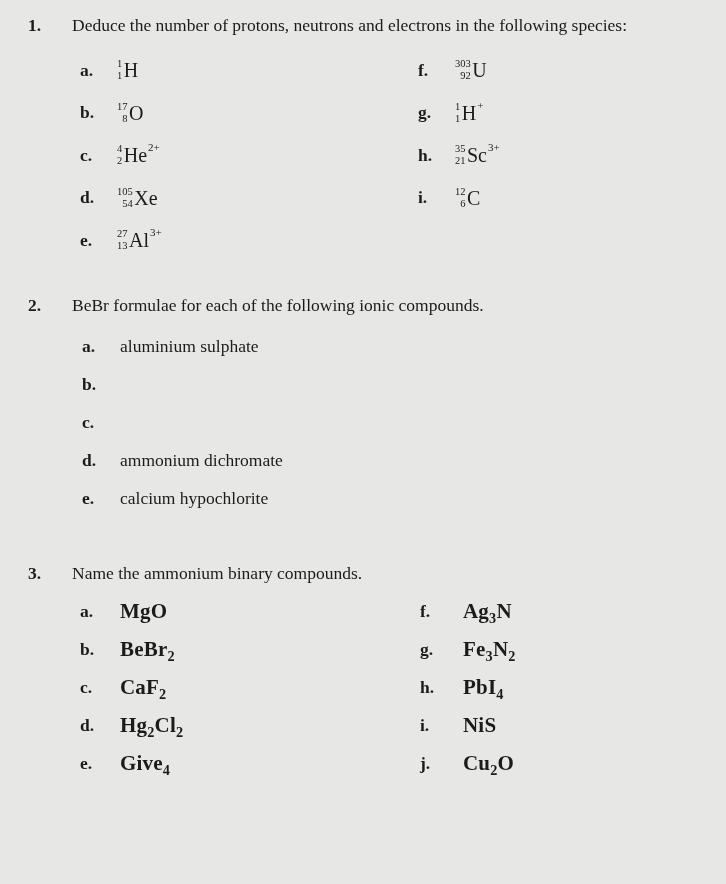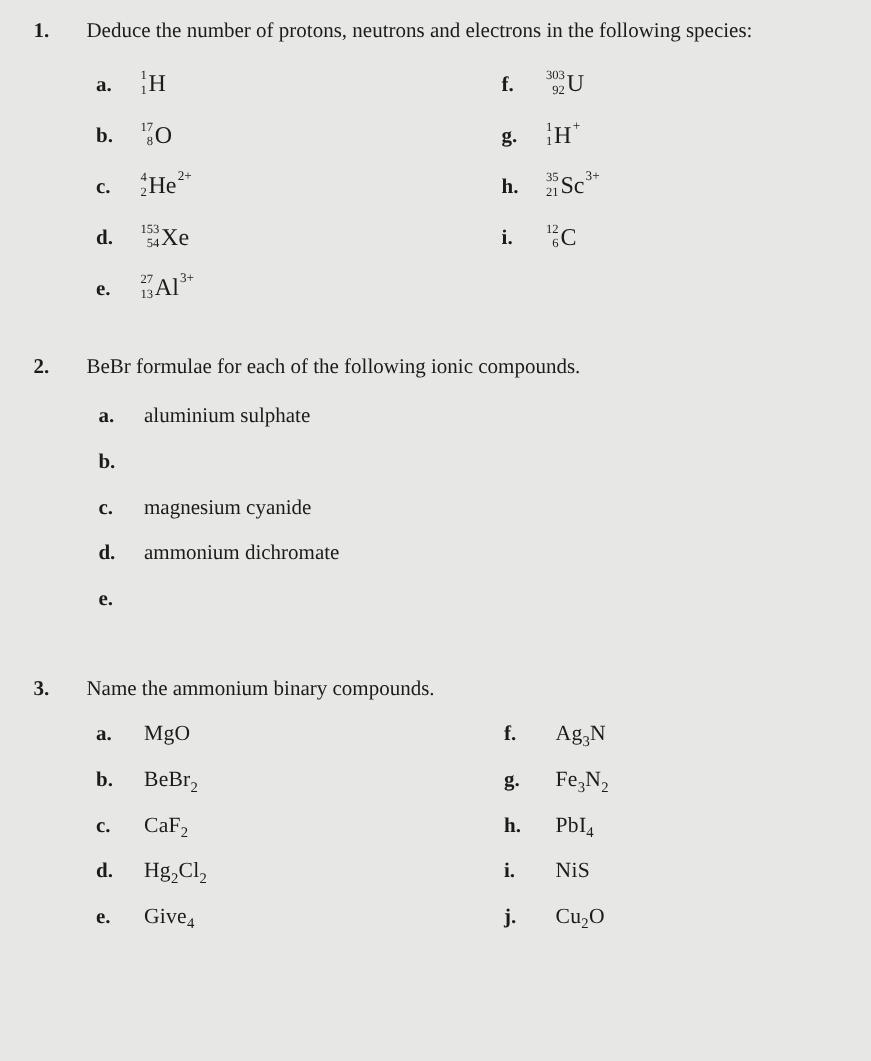--- a/index.html
+++ b/index.html
@@ -73,21 +73,21 @@
   }
   .q2-items .i-label { margin-left: 82px; width: 38px; }
 
   
   .q3-col { position: absolute; top: 30px; }
   .q3-col-left  { left: 80px; }
   .q3-col-right { left: 420px; }
   .q3-col .l-row { height: 38px; }
   .q3-col-left  .i-label { width: 40px; }
   .q3-col-right .i-label { width: 43px; }
-  .formula { font-size: 18px; letter-spacing: 0.2px; }
+  .formula { font-size: 21px; letter-spacing: 0.2px; font-weight: bold; }
   .formula sub { font-size: 68%; line-height: 0; }
 </style>
 </head>
 <body>
 
 <div class="page">
 
   <section class="question" id="q1">
     <div class="q-header">
       <span class="q-num">1.</span>
@@ -125,21 +125,21 @@
             <span class="n-atomic">2</span>
           </span>
           <span class="n-symbol">He</span>
           <span class="n-charge">2+</span>
         </span>
       </div>
       <div class="s-row">
         <span class="i-label">d.</span>
         <span class="nuclide">
           <span class="n-stack">
-            <span class="n-mass">153</span>
+            <span class="n-mass">105</span>
             <span class="n-atomic">54</span>
           </span>
           <span class="n-symbol">Xe</span>
           <span class="n-charge"></span>
         </span>
       </div>
       <div class="s-row">
         <span class="i-label">e.</span>
         <span class="nuclide">
           <span class="n-stack">
@@ -208,28 +208,28 @@
     <div class="q2-items">
       <div class="l-row">
         <span class="i-label">a.</span>
         <span class="item-text">aluminium sulphate</span>
       </div>
       <div class="l-row">
         <span class="i-label">b.</span>
       </div>
       <div class="l-row">
         <span class="i-label">c.</span>
-        <span class="item-text">magnesium cyanide</span>
       </div>
       <div class="l-row">
         <span class="i-label">d.</span>
         <span class="item-text">ammonium dichromate</span>
       </div>
       <div class="l-row">
         <span class="i-label">e.</span>
+        <span class="item-text">calcium hypochlorite</span>
       </div>
     </div>
   </section>
 
   <section class="question" id="q3">
     <div class="q-header">
       <span class="q-num">3.</span>
       <span class="q-prompt">Name the ammonium binary compounds.</span>
     </div>
 

